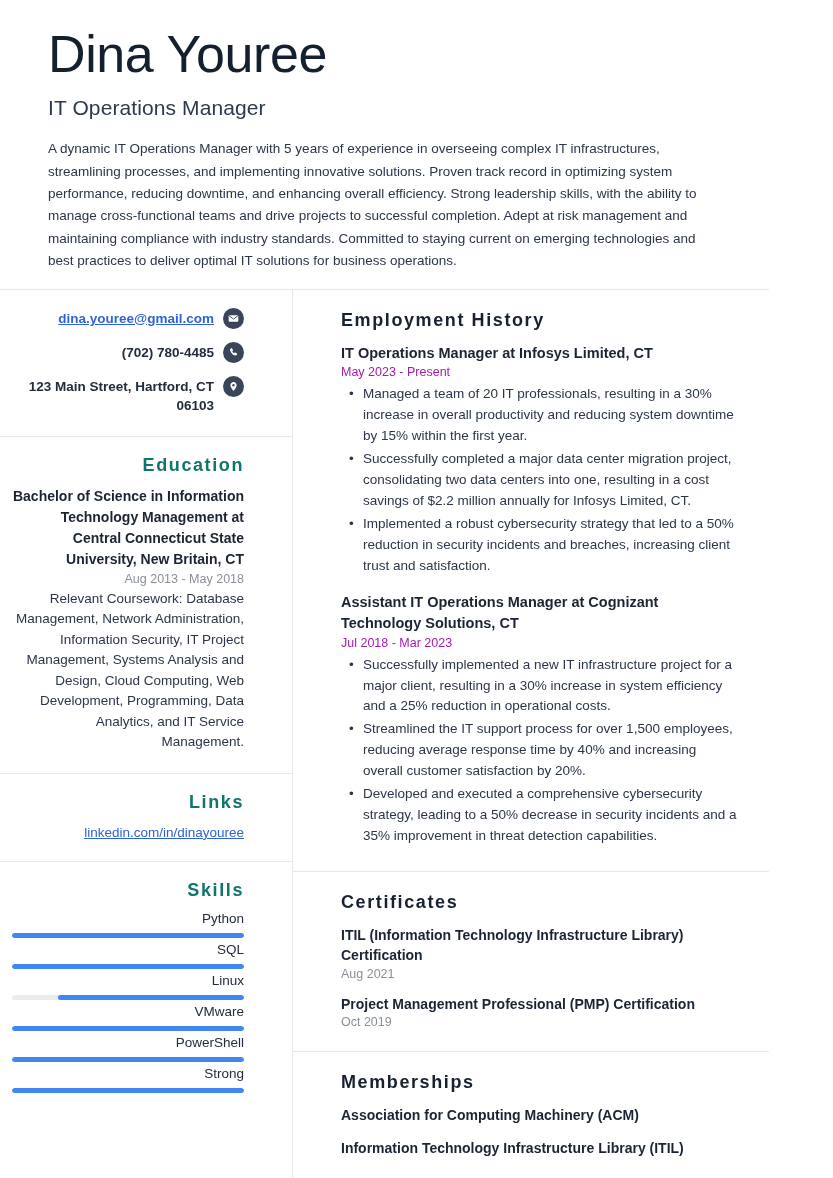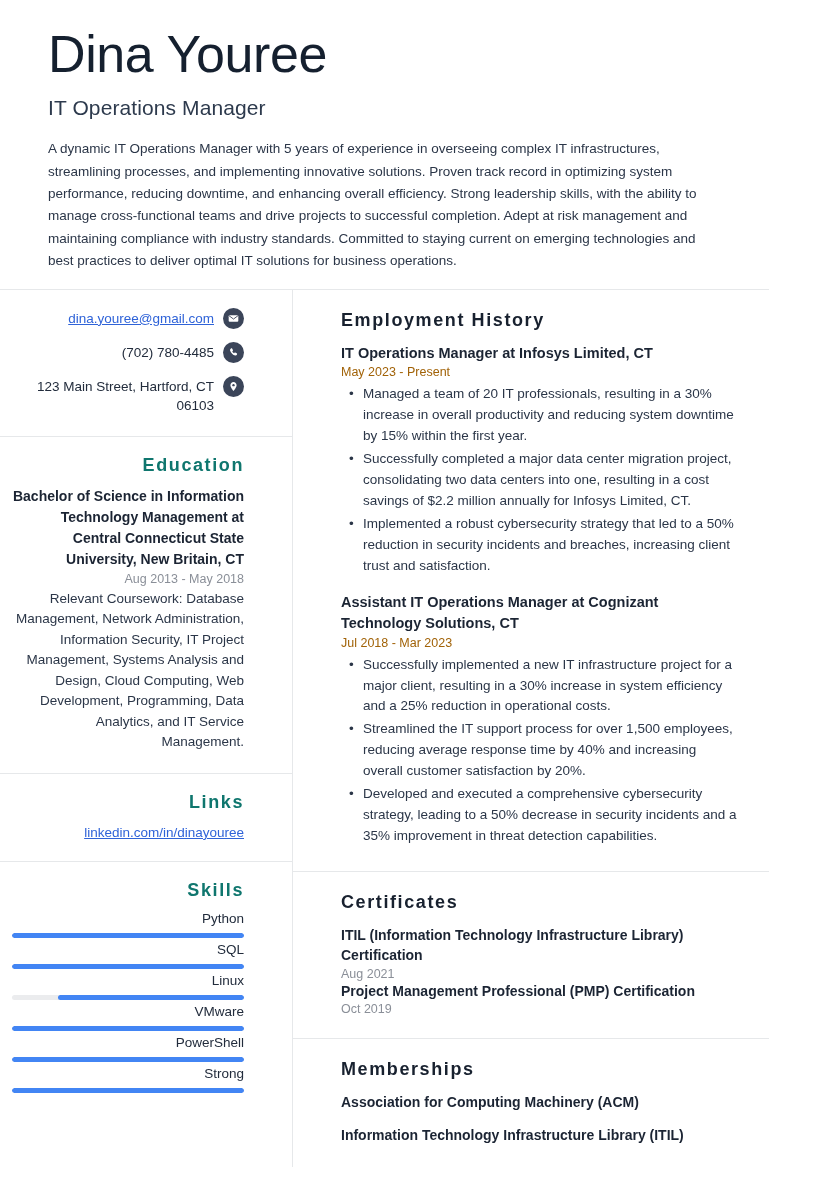--- a/index.html
+++ b/index.html
@@ -81,20 +81,21 @@
   }
   .rblock.last { border-bottom: none; }
 
   
   .contact-row {
     display: flex;
     align-items: flex-start;
     justify-content: flex-end;
     gap: 9px;
     margin-bottom: 13px;
+    font-weight: bold;
   }
   .contact-row:last-child { margin-bottom: 0; }
   .contact-text {
     font-size: 13.5px;
     color: #222c3c;
     line-height: 1.45;
     text-align: right;
     padding-top: 1px;
   }
   .contact-text.link {
@@ -188,21 +189,21 @@
   .job:last-child { margin-bottom: 0; }
   .job-name {
     font-size: 14.5px;
     font-weight: 700;
     color: #1b2433;
     line-height: 1.42;
     margin: 0 0 2px 0;
   }
   .job-date {
     font-size: 12.5px;
-    color: #a16207;
+    color: #a21caf;
     margin: 0 0 5px 0;
   }
   .bullets {
     margin: 0;
     padding-left: 22px;
     list-style: none;
   }
   .bullets li {
     font-size: 13.5px;
     line-height: 1.55;
@@ -212,21 +213,21 @@
   }
   .bullets li::before {
     content: "\2022";
     position: absolute;
     left: -14px;
     top: 0;
     color: #2b3648;
   }
 
   
-  .cert { }
+  .cert { margin-bottom: 13px; }
   .cert:last-child { margin-bottom: 0; }
   .cert-name {
     font-size: 14px;
     font-weight: 700;
     color: #1b2433;
     line-height: 1.45;
     margin: 0 0 1px 0;
   }
   .cert-date {
     font-size: 12.5px;

